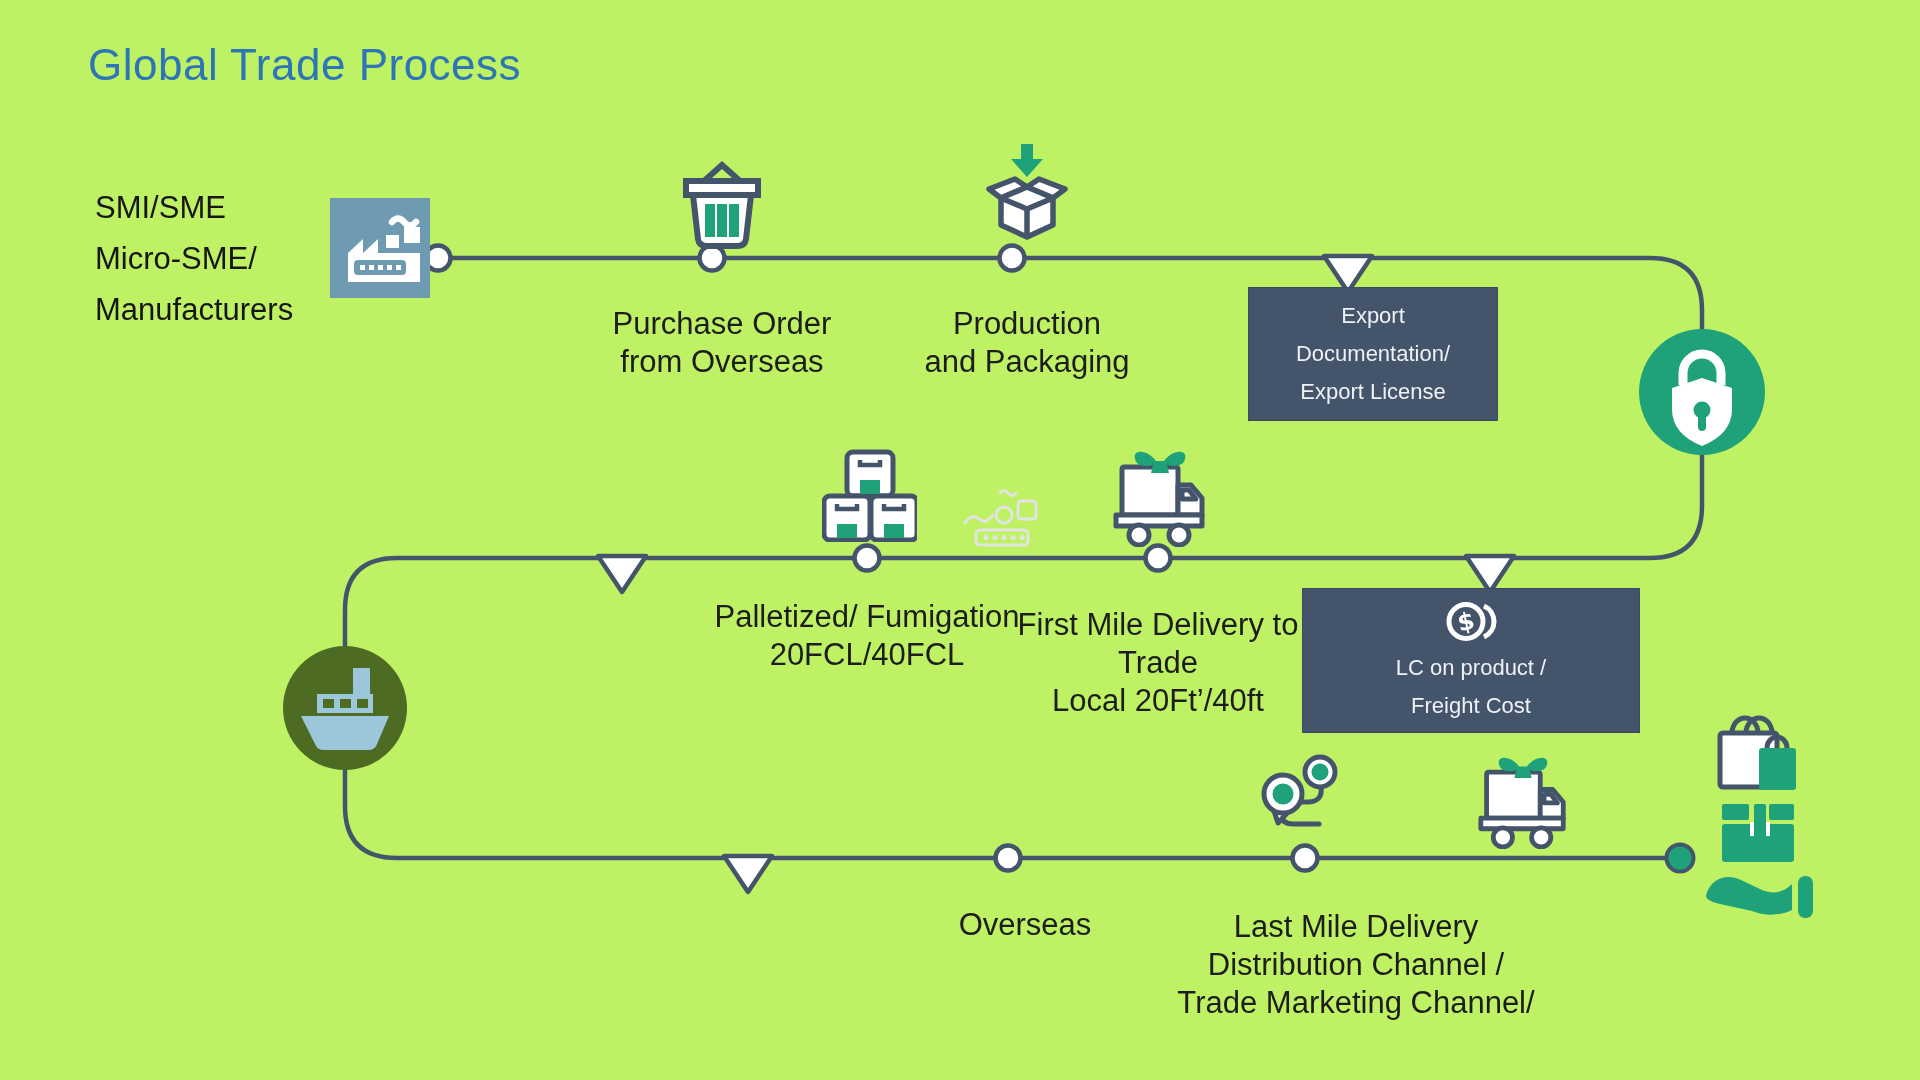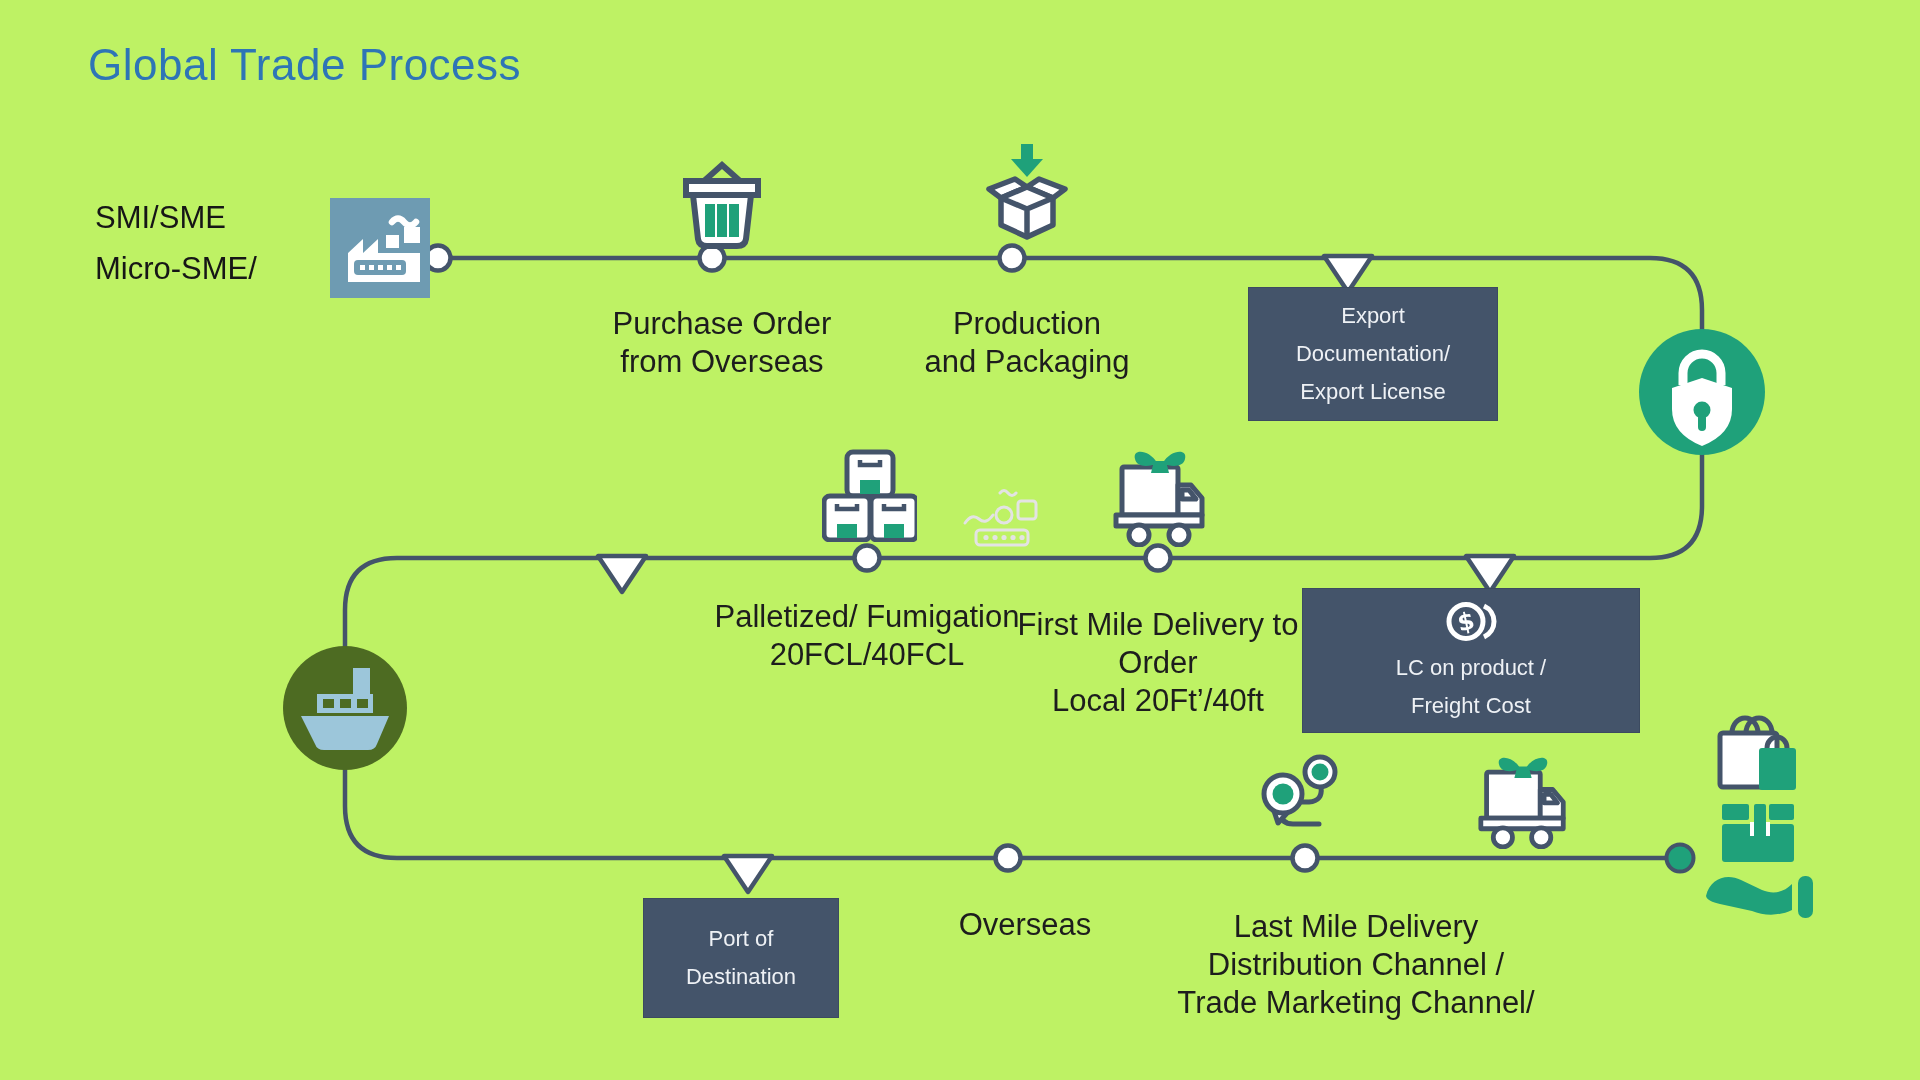--- a/index.html
+++ b/index.html
@@ -1,41 +1,42 @@
 <!DOCTYPE html>
 <html><head>
 <meta charset="utf-8">
 <style>
   html,body{margin:0;padding:0;background:#fff;}
   .canvas{position:relative;width:1920px;height:1080px;background:#bef264;
           font-family:"Liberation Sans",sans-serif;overflow:hidden;}
   .abs{position:absolute;}
   .title{position:absolute;left:88px;top:40px;font-size:44px;font-weight:500;
          color:#2E75B6;letter-spacing:0.5px;}
-  .source{position:absolute;left:95px;top:192px;font-size:31px;line-height:51px;
+  .source{position:absolute;left:95px;top:182px;font-size:31px;line-height:51px;
           color:#161616;}
   .lbl{position:absolute;transform:translateX(-50%);text-align:center;color:#1d1d1d;
        font-size:31px;line-height:38px;white-space:nowrap;}
   .lbl.wide{line-height:50px;}
   .navybox{position:absolute;background:#44546A;color:#EEF1F5;text-align:right;
            font-size:22px;line-height:38px;display:flex;flex-direction:column;
            justify-content:center;align-items:center;box-shadow:0 0 0 1px #3c4b60 inset;}
   .gap-top{margin-top:10px;}
   svg{display:block;}
 </style>
 </head>
 <body>
 
 <div class="canvas">
 
   <div class="title">Global Trade Process</div>
 
   <div class="source">
     <div>SMI/SME</div>
     <div>Micro-SME/</div>
+    <div>Manufacturers</div>
   </div>
 
   <svg class="abs" style="left:0;top:0" width="1920" height="1080" viewBox="0 0 1920 1080">
     <path d="M430 258 H1650 Q1702 258 1702 310 V506 Q1702 558 1650 558 H397 Q345 558 345 610
              V806 Q345 858 397 858 H1680" fill="none" stroke="#44546A" stroke-width="4.5"></path>
 
     <circle cx="438" cy="258" r="12.5" fill="#fff" stroke="#44546A" stroke-width="4.5"></circle>
     <circle cx="712" cy="258" r="12.5" fill="#fff" stroke="#44546A" stroke-width="4.5"></circle>
     <circle cx="1012" cy="258" r="12.5" fill="#fff" stroke="#44546A" stroke-width="4.5"></circle>
     <circle cx="867" cy="558" r="12.5" fill="#fff" stroke="#44546A" stroke-width="4.5"></circle>
@@ -159,21 +160,21 @@
     <circle cx="67" cy="89" r="10" fill="#fff" stroke="#44546A" stroke-width="5"></circle>
   </svg>
 
   <div class="lbl" style="left:867px;top:598px">
     <div>Palletized/ Fumigation</div>
     <div>20FCL/40FCL</div>
   </div>
 
   <div class="lbl" style="left:1158px;top:606px">
     <div>First Mile Delivery to</div>
-    <div>Order</div>
+    <div>Trade</div>
     <div>Local 20Ft’/40ft</div>
   </div>
 
   <div class="navybox" style="left:1302px;top:588px;width:338px;height:145px">
     <svg width="64" height="50" viewBox="0 0 64 50" style="margin-bottom:2px">
       <path d="M45 9 a17 17 0 0 1 0 31" stroke="#fff" stroke-width="5" fill="none"></path>
       <circle cx="27" cy="24.5" r="17" stroke="#fff" stroke-width="5" fill="none"></circle>
       <text x="27" y="33" text-anchor="middle" font-family="DejaVu Sans, sans-serif" font-size="24" font-weight="bold" fill="#fff" transform="rotate(-12 27 24.5)">$</text>
     </svg>
     <div>LC on product /</div>
@@ -183,24 +184,20 @@
   <svg class="abs" style="left:283px;top:646px" width="124" height="124" viewBox="0 0 124 124">
     <circle cx="62" cy="62" r="62" fill="#4D6B22"></circle>
     <rect x="70" y="22" width="17" height="28" fill="#9CC6DA"></rect>
     <rect x="34" y="48" width="56" height="19" fill="#9CC6DA"></rect>
     <rect x="40" y="53" width="11" height="9" fill="#4D6B22"></rect>
     <rect x="57" y="53" width="11" height="9" fill="#4D6B22"></rect>
     <rect x="74" y="53" width="11" height="9" fill="#4D6B22"></rect>
     <path d="M18 70 H106 L94 98 q-2 6 -9 6 H41 q-7 0 -9 -6 Z" fill="#9CC6DA"></path>
   </svg>
 
-  <div class="navybox" style="left:643px;top:898px;width:196px;height:120px">
-    <div>Port of</div>
-    <div>Destination</div>
-  </div>
 
   <div class="lbl wide" style="left:1025px;top:900px">
     <div>Overseas</div>
   </div>
 
   <svg class="abs" style="left:1258px;top:752px" width="92" height="92" viewBox="0 0 92 92">
     <path d="M63 35 q2 14 -12 15 h-16 q-12 0 -12 11 q0 11 12 11 h26" fill="none" stroke="#44546A" stroke-width="5" stroke-linecap="round"></path>
     <circle cx="62" cy="20" r="15" fill="#fff" stroke="#44546A" stroke-width="5"></circle>
     <circle cx="62" cy="20" r="8.5" fill="#1FA17A"></circle>
     <path d="M15 56 L20 71 L30 60 Z" fill="#fff" stroke="#44546A" stroke-width="5" stroke-linejoin="round"></path>

